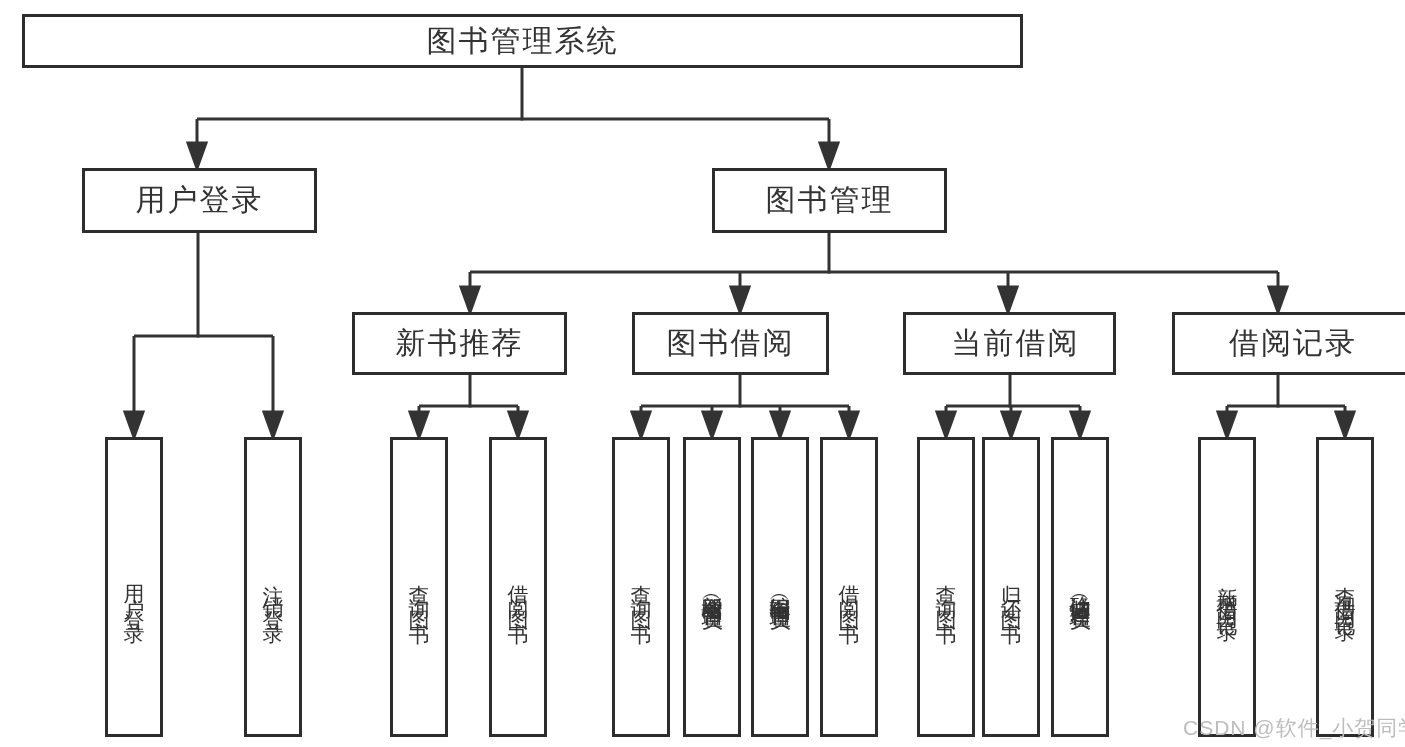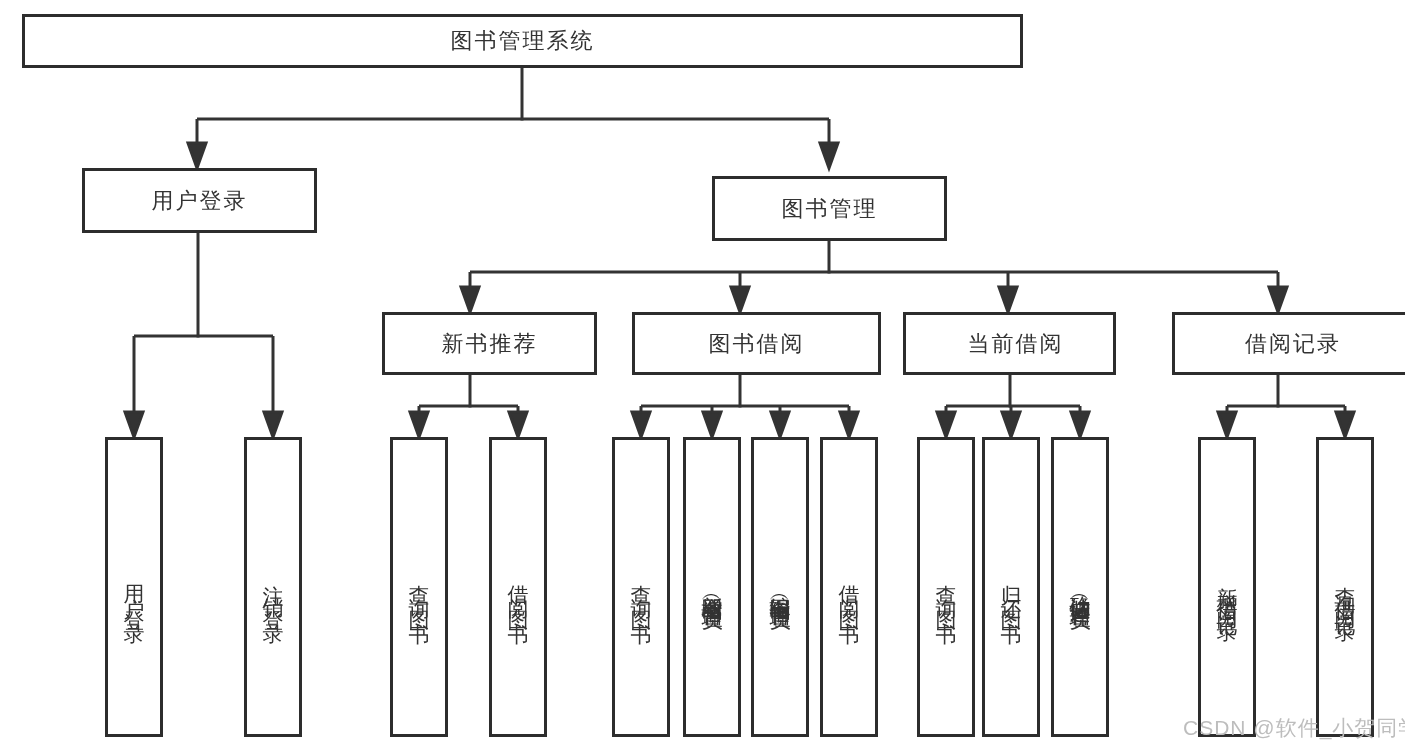--- a/index.html
+++ b/index.html
@@ -7,21 +7,21 @@
     width:1405px;height:747px;position:relative;overflow:hidden;
     background:#ffffff;
     font-family:"Liberation Sans","DejaVu Sans",sans-serif;
   }
   #connectors{position:absolute;left:0;top:0;z-index:0;}
   .box{
     position:absolute;box-sizing:border-box;z-index:1;
     border:3px solid #2d2d2d;background:#ffffff;color:#333333;
     display:flex;align-items:center;justify-content:center;
   }
-  .hbox{font-size:22px;letter-spacing:2px;}
+  .hbox{font-size:30px;letter-spacing:2px;}
   .root{left:22px;top:14px;width:1001px;height:54px;}
   .vbox{
     top:437px;width:58px;height:300px;font-size:21px;
     writing-mode:vertical-rl;text-orientation:mixed;
   }
   .ls4{letter-spacing:13px;padding-top:13px;}
   .ls6{letter-spacing:7px;padding-top:7px;}
   .ls9{letter-spacing:2px;padding-top:2px;}
   .watermark{
     position:absolute;left:1183px;top:714px;z-index:5;
@@ -89,24 +89,24 @@
   <line x1="1227" y1="406" x2="1345" y2="406"></line>
   <line x1="1227" y1="406" x2="1227" y2="419"></line>
     <polygon points="1218,412 1236,412 1227,437"></polygon>
   <line x1="1345" y1="406" x2="1345" y2="419"></line>
     <polygon points="1336,412 1354,412 1345,437"></polygon>
 </svg>
 
 <div class="box hbox root">图书管理系统</div>
 
 <div class="box hbox" style="left:82px;top:168px;width:235px;height:65px;">用户登录</div>
-<div class="box hbox" style="left:712px;top:168px;width:235px;height:65px;margin-top:8px;">图书管理</div>
+<div class="box hbox" style="left:712px;top:168px;width:235px;height:65px;">图书管理</div>
 
-<div class="box hbox" style="left:382px;top:312px;width:215px;height:63px;">新书推荐</div>
-<div class="box hbox" style="left:632px;top:312px;width:249px;height:63px;">图书借阅</div>
+<div class="box hbox" style="left:352px;top:312px;width:215px;height:63px;">新书推荐</div>
+<div class="box hbox" style="left:632px;top:312px;width:197px;height:63px;">图书借阅</div>
 <div class="box hbox" style="left:903px;top:312px;width:213px;height:63px;padding-left:12px;">当前借阅</div>
 <div class="box hbox" style="left:1172px;top:312px;width:242px;height:63px;">借阅记录</div>
 
 <div class="box vbox ls4" style="left:105px;">用户登录</div>
 <div class="box vbox ls4" style="left:244px;">注销登录</div>
 
 <div class="box vbox ls4" style="left:390px;">查询图书</div>
 <div class="box vbox ls4" style="left:489px;">借阅图书</div>
 
 <div class="box vbox ls4" style="left:612px;">查询图书</div>

